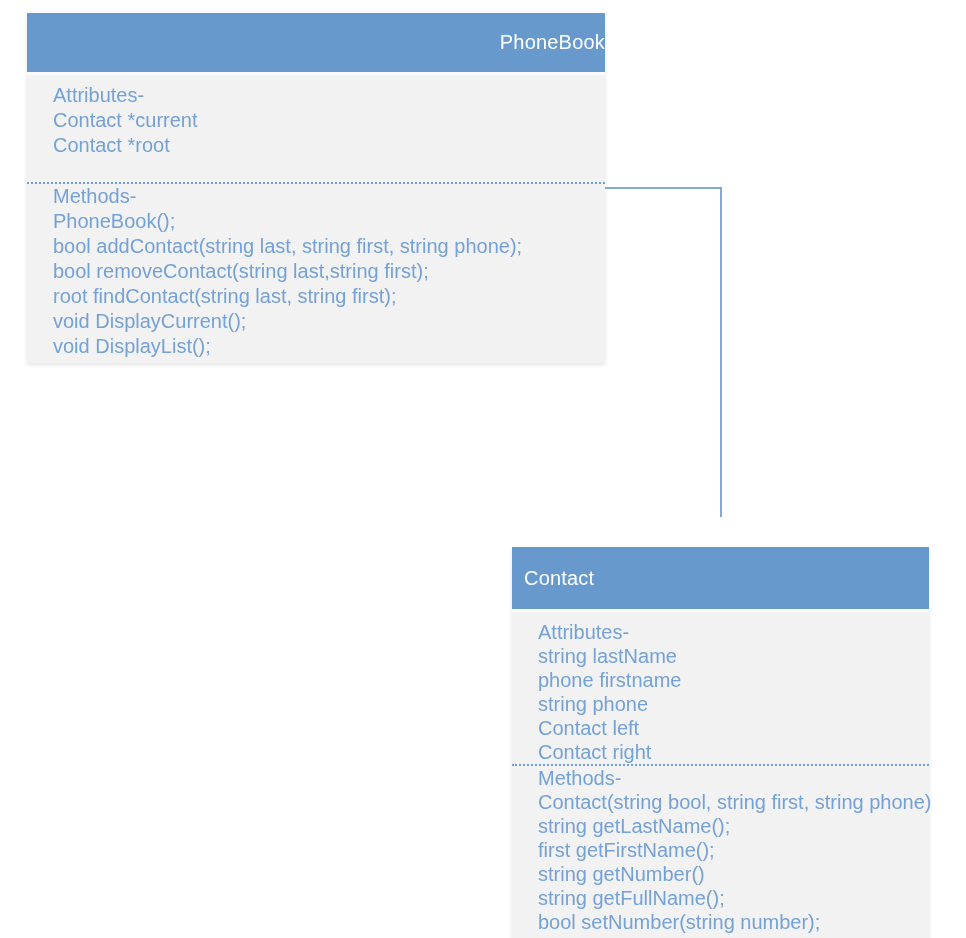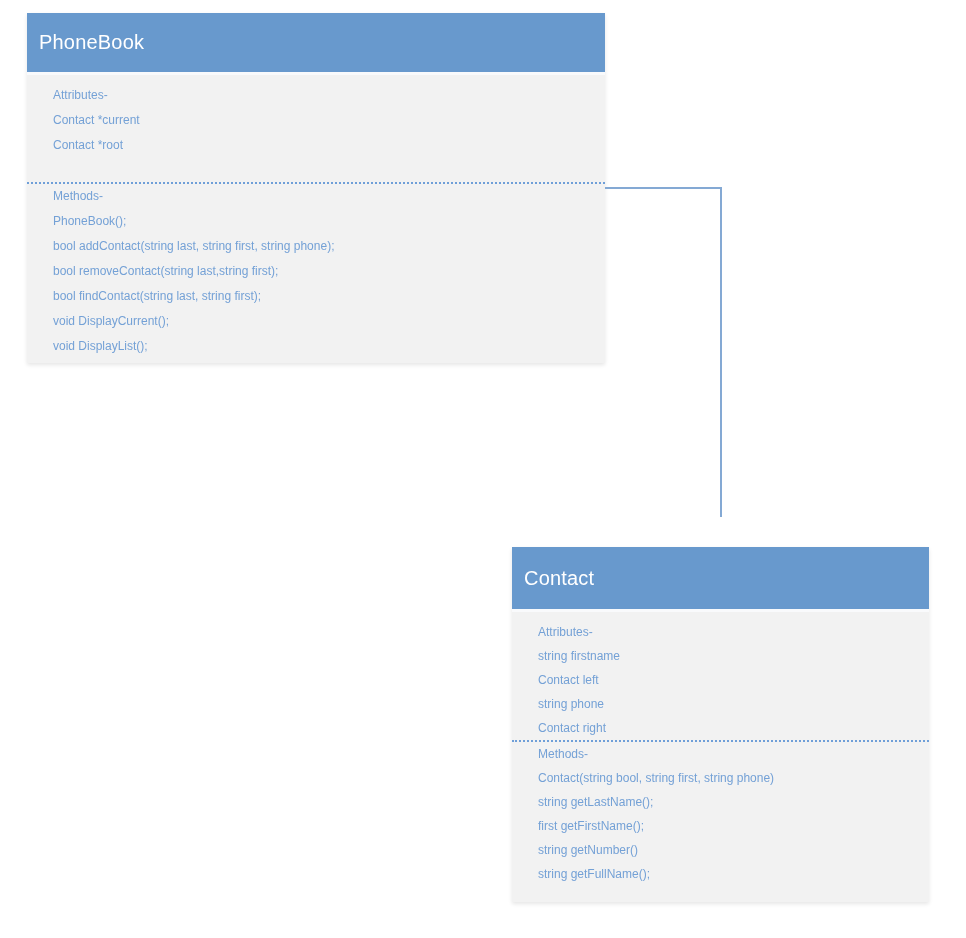--- a/index.html
+++ b/index.html
@@ -20,32 +20,32 @@
   }
   #phonebook-box { left: 27px; top: 13px; width: 578px; }
   #contact-box   { left: 512px; top: 547px; width: 417px; }
 
   .class-header {
     background: var(--header-blue, #6899cd);
     color: var(--title-white, #ffffff);
     display: flex; align-items: center;
     border-bottom: 3px solid #f9fafc;
   }
-  #phonebook-box .class-header { height: 62px; }
+  #phonebook-box .class-header { height: 62px; justify-content: flex-end; }
   #contact-box   .class-header { height: 65px; }
   .class-title {
     padding-left: 12px;
     font-size: 20px;
     letter-spacing: 0.2px;
   }
 
   .class-body {
     background: var(--body-gray, #f2f2f2);
     color: var(--text-blue, #74a1d6);
-    font-size: 12px;
+    font-size: 20px;
   }
   #phonebook-box .class-body { padding: 8px 0 4px 0; }
   #contact-box   .class-body { padding: 8px 0 16px 0; }
 
   .pb-line { line-height: 25px; padding-left: 26px; white-space: nowrap; }
   .ct-line { line-height: 24px; padding-left: 26px; white-space: nowrap; }
   .blank-line-pb { height: 24px; }
 
   .divider {
     border-top: 2px dotted var(--divider-blue, #6f9fd8);
@@ -76,42 +76,44 @@
     <div class="class-body">
       <div class="pb-line">Attributes-</div>
       <div class="pb-line">Contact *current</div>
       <div class="pb-line">Contact *root</div>
       <div class="blank-line-pb"></div>
       <div class="divider"></div>
       <div class="pb-line">Methods-</div>
       <div class="pb-line">PhoneBook();</div>
       <div class="pb-line">bool addContact(string last, string first, string phone);</div>
       <div class="pb-line">bool removeContact(string last,string first);</div>
-      <div class="pb-line">bool findContact(string last, string first);</div>
+      <div class="pb-line">root findContact(string last, string first);</div>
       <div class="pb-line">void DisplayCurrent();</div>
       <div class="pb-line">void DisplayList();</div>
     </div>
   </div>
 
   <div class="connector-h"></div>
   <div class="connector-v"></div>
 
   <div class="class-box" id="contact-box">
     <div class="class-header">
       <span class="class-title">Contact</span>
     </div>
     <div class="class-body">
       <div class="ct-line">Attributes-</div>
-      <div class="ct-line">string firstname</div>
+      <div class="ct-line">string lastName</div>
+      <div class="ct-line">phone firstname</div>
+      <div class="ct-line">string phone</div>
       <div class="ct-line">Contact left</div>
-      <div class="ct-line">string phone</div>
       <div class="ct-line">Contact right</div>
       <div class="divider"></div>
       <div class="ct-line">Methods-</div>
       <div class="ct-line">Contact(string bool, string first, string phone)</div>
       <div class="ct-line">string getLastName();</div>
       <div class="ct-line">first getFirstName();</div>
       <div class="ct-line">string getNumber()</div>
       <div class="ct-line">string getFullName();</div>
+      <div class="ct-line">bool setNumber(string number);</div>
     </div>
   </div>
 
 </div>
 
 </body></html>

